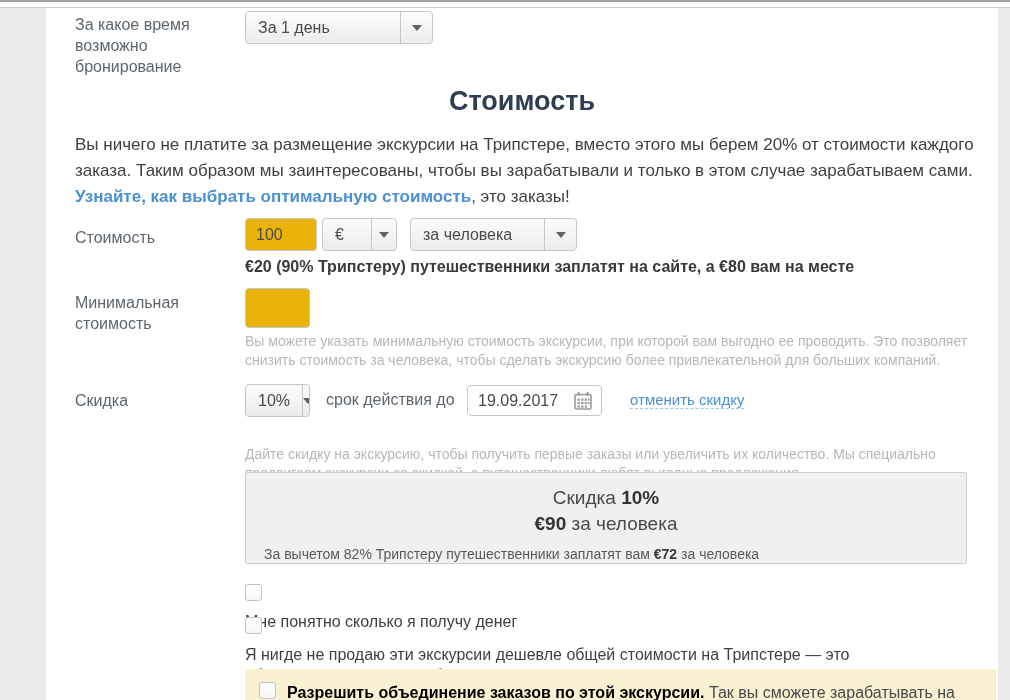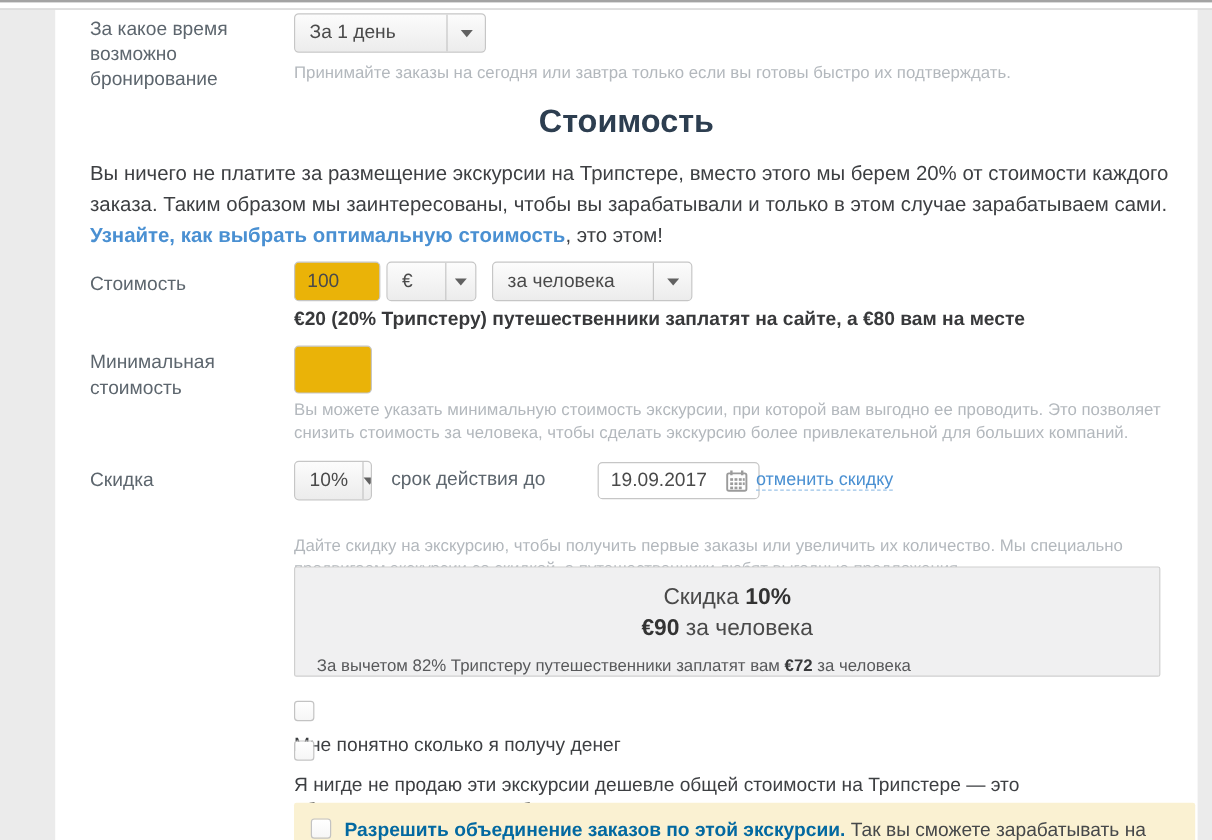--- a/index.html
+++ b/index.html
@@ -44,74 +44,73 @@
   .summary-note b { color:#38393b; }
 
   .cb { appearance:none; -webkit-appearance:none; width:17px; height:17px; border:1px solid #c3c3c3;
         border-radius:3px; background:linear-gradient(#fff,#f6f6f6); cursor:pointer; flex:none; margin:0; }
   .cb-row { display:flex; gap:10px; align-items:flex-start; }
   .cb-label { font-size:16px; line-height:21px; color:#3d3f42; cursor:pointer; }
 
   .yellow-box { left:199px; width:751px; height:62px; background:#faf1d2; border-radius:2px;
                 padding:13px 14px; display:flex; gap:11px; align-items:flex-start; }
   .merge-text { font-size:16px; line-height:21px; color:#46484a; }
-  .merge-text b { color:#0369a1;text-align:right; }
+  .merge-text b { color:#000000;text-align:right; }
 
   .cal-icon { display:inline-block; cursor:pointer; line-height:0; }
 </style>
 </head>
 <body>
 
 <div class="viewport">
   <div class="top-strip"></div>
 
   <div class="panel">
 
     <div class="abs row-label" style="top:6px;">За какое время возможно бронирование</div>
-    <div class="abs sel" style="left:199px; top:3px; width:160px;">
+    <div class="abs sel" style="left:199px; top:3px; width:188px;">
       <span class="val">За 1 день</span>
       <span class="arrow-seg arrow-wide">
           <span class="tri-down"></span>
         </span>
     </div>
-    <div class="abs hint" style="left:199px; top:43px; width:745px;">Принимайте заказы на сегодня или завтра только если вы готовы быстро их подтверждать.</div>
 
     <h1 class="abs heading" style="top:78px;">Стоимость</h1>
 
-    <p class="abs intro" style="top:124px;"><span>Вы ничего не платите за размещение экскурсии на Трипстере, вместо этого мы берем 20% от стоимости каждого заказа. Таким образом мы заинтересованы, чтобы вы зарабатывали и только в этом случае зарабатываем сами. </span><a class="link">Узнайте, как выбрать оптимальную стоимость</a><span>, это этом!</span></p>
+    <p class="abs intro" style="top:124px;"><span>Вы ничего не платите за размещение экскурсии на Трипстере, вместо этого мы берем 20% от стоимости каждого заказа. Таким образом мы заинтересованы, чтобы вы зарабатывали и только в этом случае зарабатываем сами. </span><a class="link">Узнайте, как выбрать оптимальную стоимость</a><span>, это заказы!</span></p>
 
     <div class="abs row-label" style="top:219px;">Стоимость</div>
     <input class="abs txt-input" style="left: 199px; top: 210px; width: 72px; height: 33px;" value="100">
     <div class="abs sel" style="left:276px; top:210px; width:75px;">
       <span class="val">€</span>
       <span class="arrow-seg arrow-narrow">
           <span class="tri-down"></span>
         </span>
     </div>
     <div class="abs sel" style="left:364px; top:210px; width:167px;">
       <span class="val">за человека</span>
       <span class="arrow-seg arrow-wide">
           <span class="tri-down"></span>
         </span>
     </div>
-    <div class="abs bold-note" style="left:199px; top:250px;">€20 (20% Трипстеру) путешественники заплатят на сайте, а €80 вам на месте</div>
+    <div class="abs bold-note" style="left:199px; top:250px;">€20 (90% Трипстеру) путешественники заплатят на сайте, а €80 вам на месте</div>
 
     <div class="abs row-label" style="top:284px;">Минимальная стоимость</div>
     <input class="abs txt-input" style="left: 199px; top: 280px; width: 65px; height: 40px;">
     <div class="abs hint" style="left:199px; top:324px; width:725px;">Вы можете указать минимальную стоимость экскурсии, при которой вам выгодно ее проводить. Это позволяет снизить стоимость за человека, чтобы сделать экскурсию более привлекательной для больших компаний.</div>
 
     <div class="abs row-label" style="top:382px;">Скидка</div>
     <div class="abs sel" style="left:199px; top:376px; width:65px;">
       <span class="val">10%</span>
       <span class="arrow-seg arrow-narrow">
           <span class="tri-down"></span>
         </span>
     </div>
     <div class="abs" style="left:280px; top:383px; font-size:16px; color:#5d666e;">срок действия до</div>
-    <div class="abs date-wrap" style="left:452px; top:377px;">
+    <div class="abs date-wrap" style="left:421px; top:377px;">
       <input value="19.09.2017" style="">
       <span class="cal-icon">
         <svg width="20" height="20" viewBox="0 0 20 20">
           <line x1="5.5" y1="1" x2="5.5" y2="5" stroke="#9b9b9b" stroke-width="2"></line>
           <line x1="14.5" y1="1" x2="14.5" y2="5" stroke="#9b9b9b" stroke-width="2"></line>
           <rect x="2" y="3.5" width="16" height="14.5" rx="1.5" fill="none" stroke="#9b9b9b" stroke-width="1.6"></rect>
           <g fill="#9b9b9b">
             <rect x="4.5" y="7.5" width="2.4" height="2.2"></rect>
               <rect x="8.1" y="7.5" width="2.4" height="2.2"></rect>
               <rect x="11.7" y="7.5" width="2.4" height="2.2"></rect>

